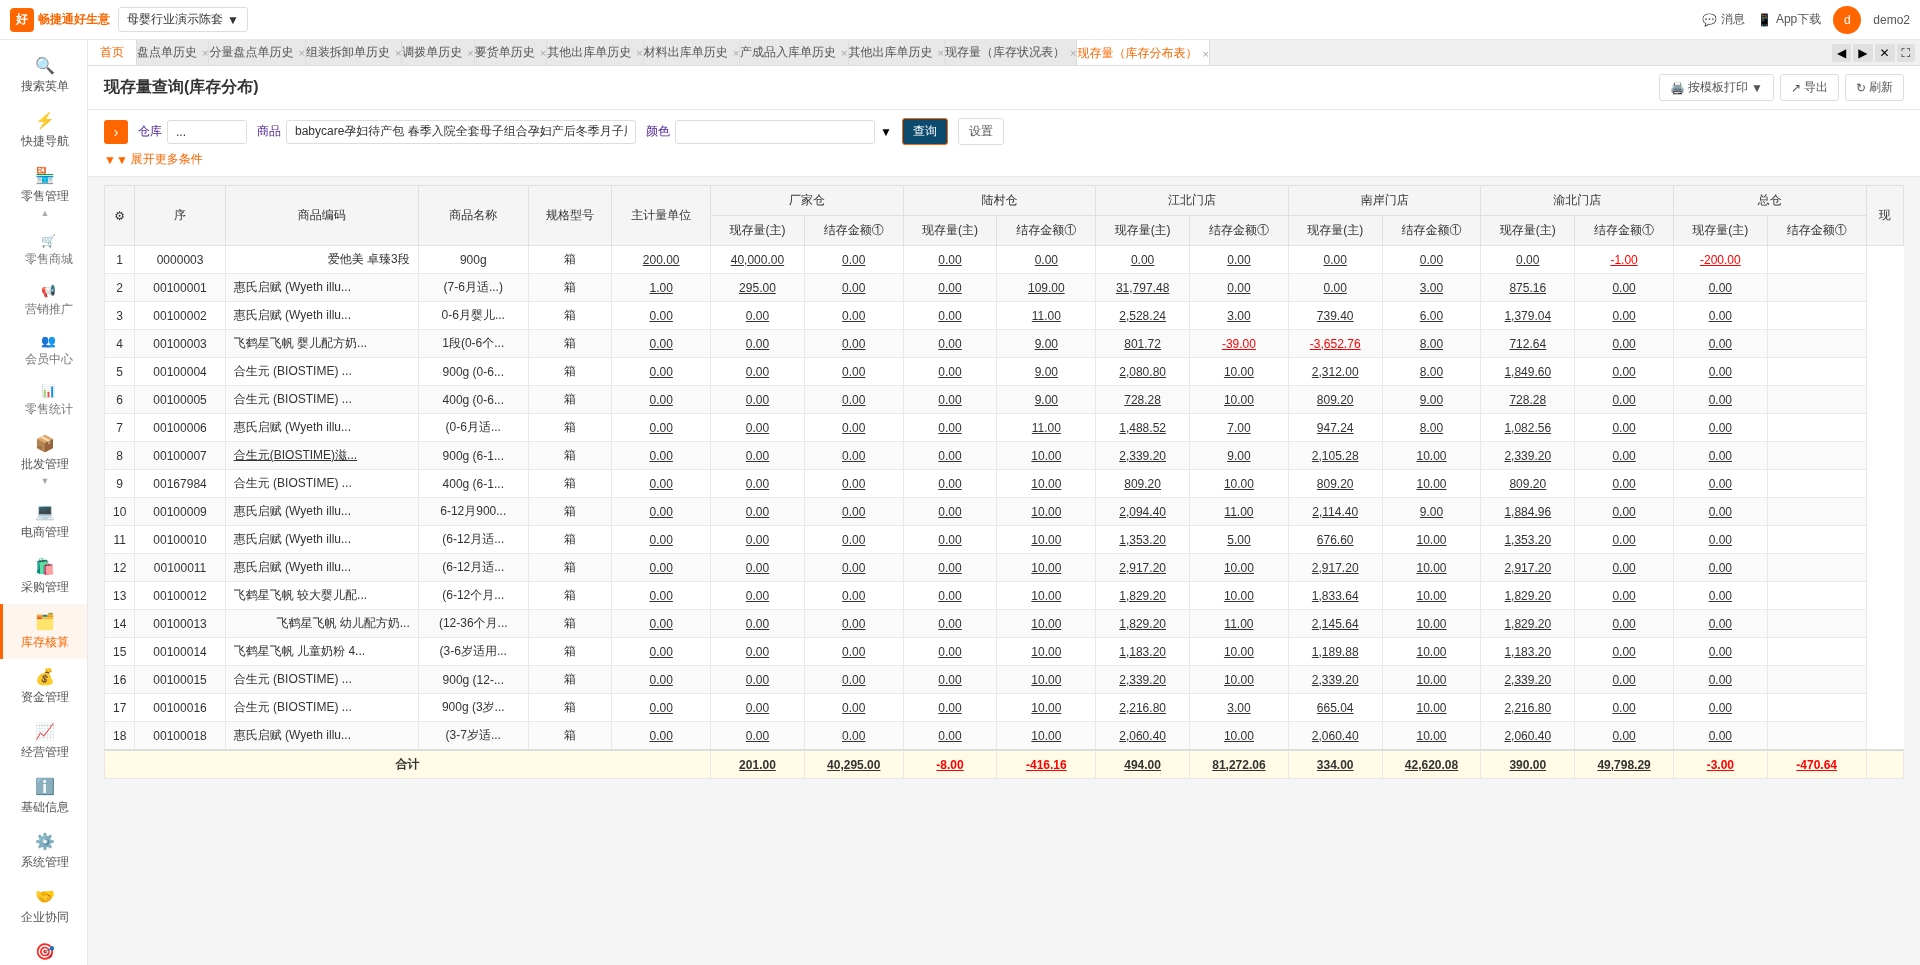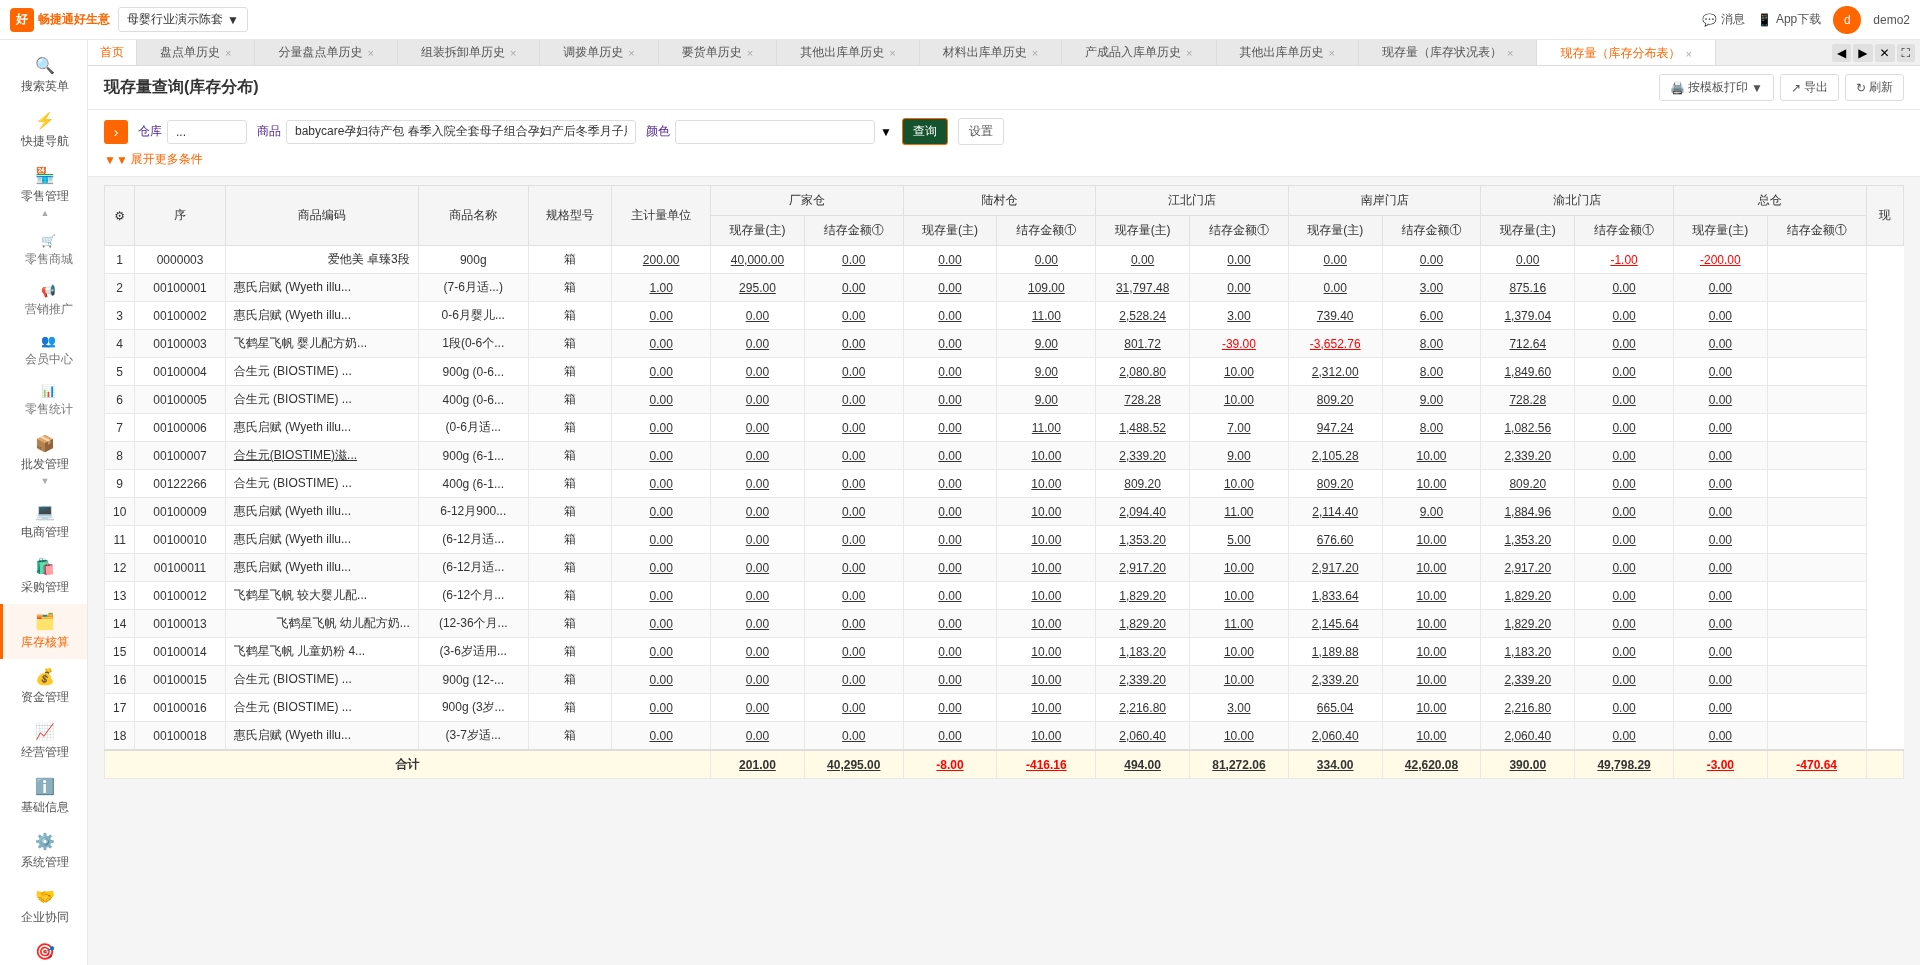--- a/index.html
+++ b/index.html
@@ -21,33 +21,33 @@
     .sidebar-item { width: 100%; display: flex; flex-direction: column; align-items: center; padding: 8px 4px; cursor: pointer; color: #555; font-size: 11px; gap: 3px; border-left: 3px solid transparent; }
     .sidebar-item.active { background: #fff5ef; color: #ff6600; border-left: 3px solid #ff6600; }
     .sidebar-item .icon { font-size: 16px; }
     .sidebar-item .expand { font-size: 9px; color: #aaa; }
 
     
     .main { flex: 1; display: flex; flex-direction: column; overflow: hidden; }
     
     
     .tab-bar { display: flex; align-items: center; background: #f0f0f0; border-bottom: 1px solid #ddd; height: 26px; overflow: hidden; }
-    .tab { display: flex; align-items: center; padding: 0 23px; height: 32px; background: #e8e8e8; border-right: 1px solid #ddd; cursor: pointer; white-space: nowrap; color: #555; font-size: 12px; gap: 5px; flex-shrink: 0; }
+    .tab { display: flex; align-items: center; padding: 0 0; height: 32px; background: #e8e8e8; border-right: 1px solid #ddd; cursor: pointer; white-space: nowrap; color: #555; font-size: 12px; gap: 5px; flex-shrink: 0; }
     .tab.active { background: #fff; color: #ff6600; border-top: 2px solid #ff6600; }
     .tab .close { color: #aaa; font-size: 11px; cursor: pointer; }
     .tab-home { background: #fff; color: #ff6600; padding: 0 12px; }
     .tab-nav { display: flex; align-items: center; gap: 2px; margin-left: auto; padding-right: 5px; }
     .tab-nav button { border: none; background: #e0e0e0; cursor: pointer; padding: 2px 5px; border-radius: 2px; }
 
     
     .page-header { background: #fff; padding: 8px 16px 0; border-bottom: 1px solid #e8e8e8; display: flex; align-items: center; justify-content: space-between; }
     .page-title { font-size: 16px; font-weight: bold; color: #333; padding-bottom: 8px; }
     .header-actions { display: flex; gap: 6px; padding-bottom: 8px; }
     .btn { padding: 4px 10px; border: 1px solid #ddd; border-radius: 3px; cursor: pointer; font-size: 12px; background: #fff; color: #555; display: flex; align-items: center; gap: 3px; }
-    .btn-orange { background: #14532d; color: #fff; border-color: #ff6600; }
+    .btn-orange { background: #0c4a6e; color: #fff; border-color: #ff6600; }
 
     
     .filter-area { background: #fff; padding: 8px 16px; border-bottom: 1px solid #e8e8e8; }
     .filter-row { display: flex; align-items: center; gap: 10px; flex-wrap: wrap; }
     .filter-item { display: flex; align-items: center; gap: 5px; }
     .filter-label { color: #4c1d95; white-space: nowrap; }
     .filter-input { border: 1px solid #ddd; padding: 4px 8px; border-radius: 3px; background: #fff; font-size: 12px; color: #333; }
     .filter-input-wide { width: 350px; }
     .filter-input-med { width: 80px; }
     .filter-input-color { width: 200px; }
@@ -467,21 +467,21 @@
       <td class="num-cell">9.00</td>
       <td class="num-cell">2,105.28</td>
       <td class="num-cell">10.00</td>
       <td class="num-cell">2,339.20</td>
       <td class="num-cell">0.00</td>
       <td class="num-cell">0.00</td>
       <td></td>
     </tr>
             <tr>
       <td>9</td>
-      <td>00122266</td>
+      <td>00167984</td>
       <td style="text-align:left;max-width:160px;overflow:hidden;text-overflow:ellipsis;">合生元 (BIOSTIME) ...</td>
       <td>400g (6-1...</td>
       <td>箱</td>
       <td class="num-cell">0.00</td>
       <td class="num-cell">0.00</td>
       <td class="num-cell">0.00</td>
       <td class="num-cell">0.00</td>
       <td class="num-cell">10.00</td>
       <td class="num-cell">809.20</td>
       <td class="num-cell">10.00</td>

